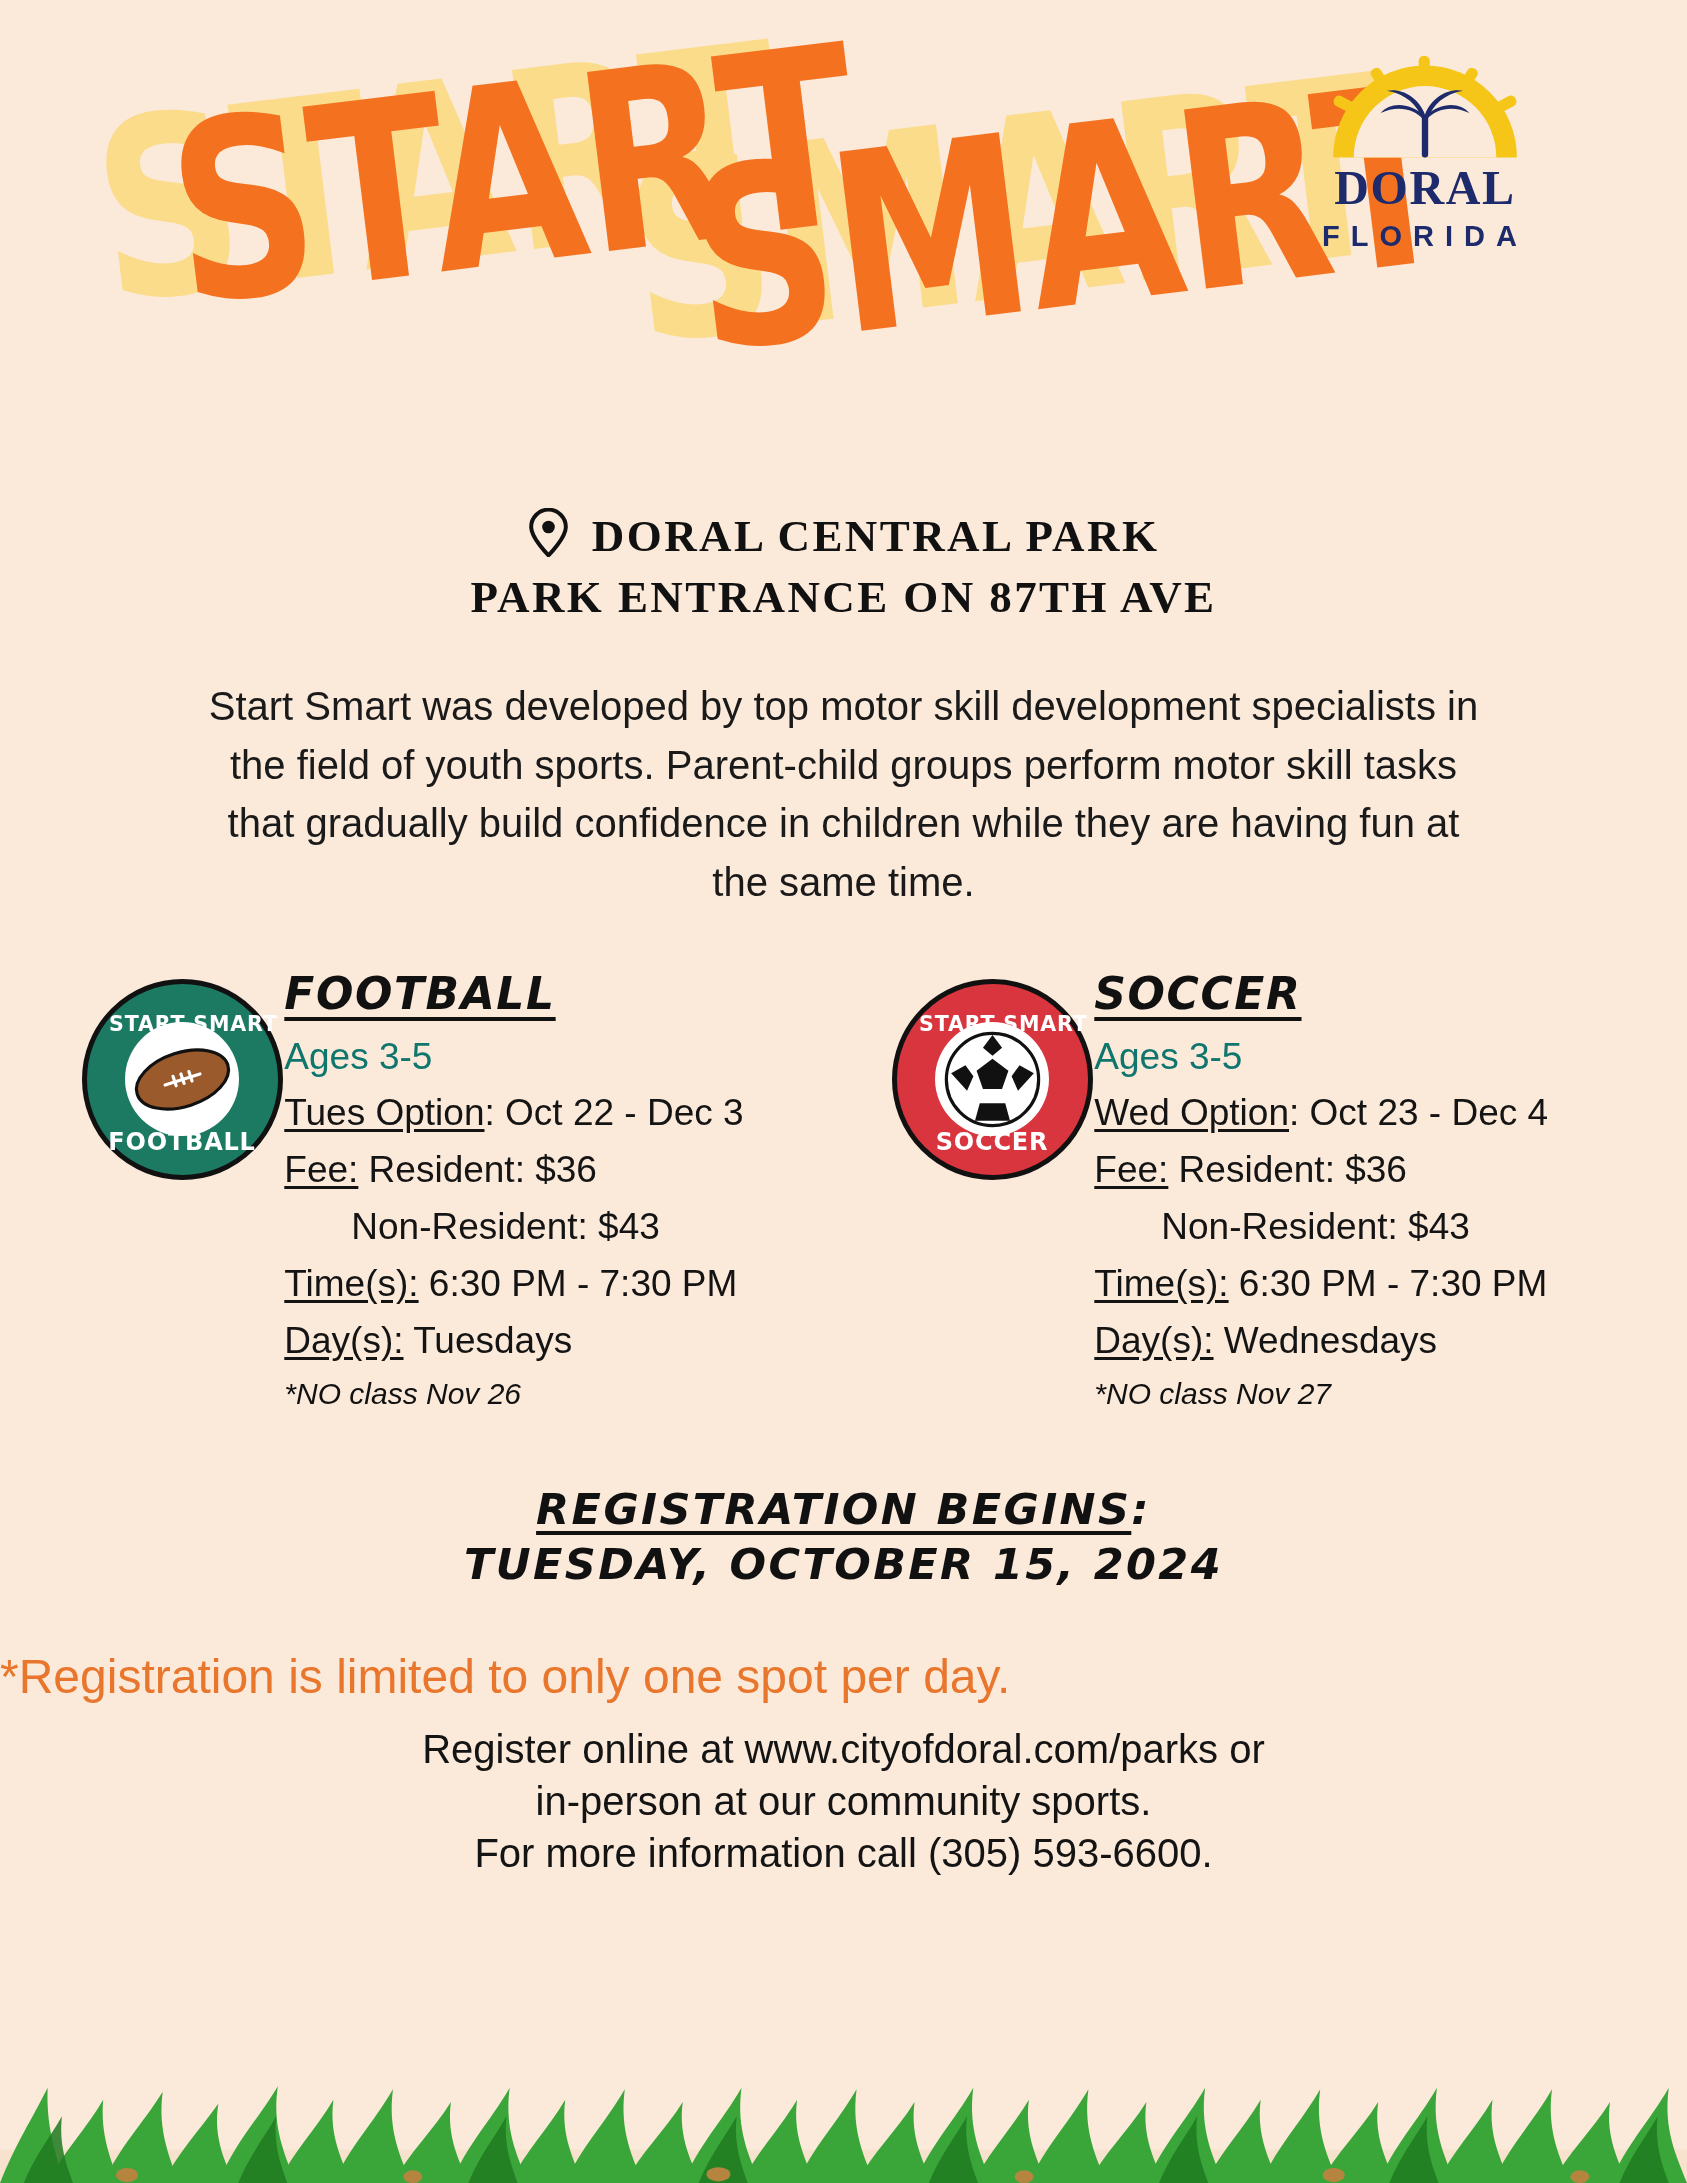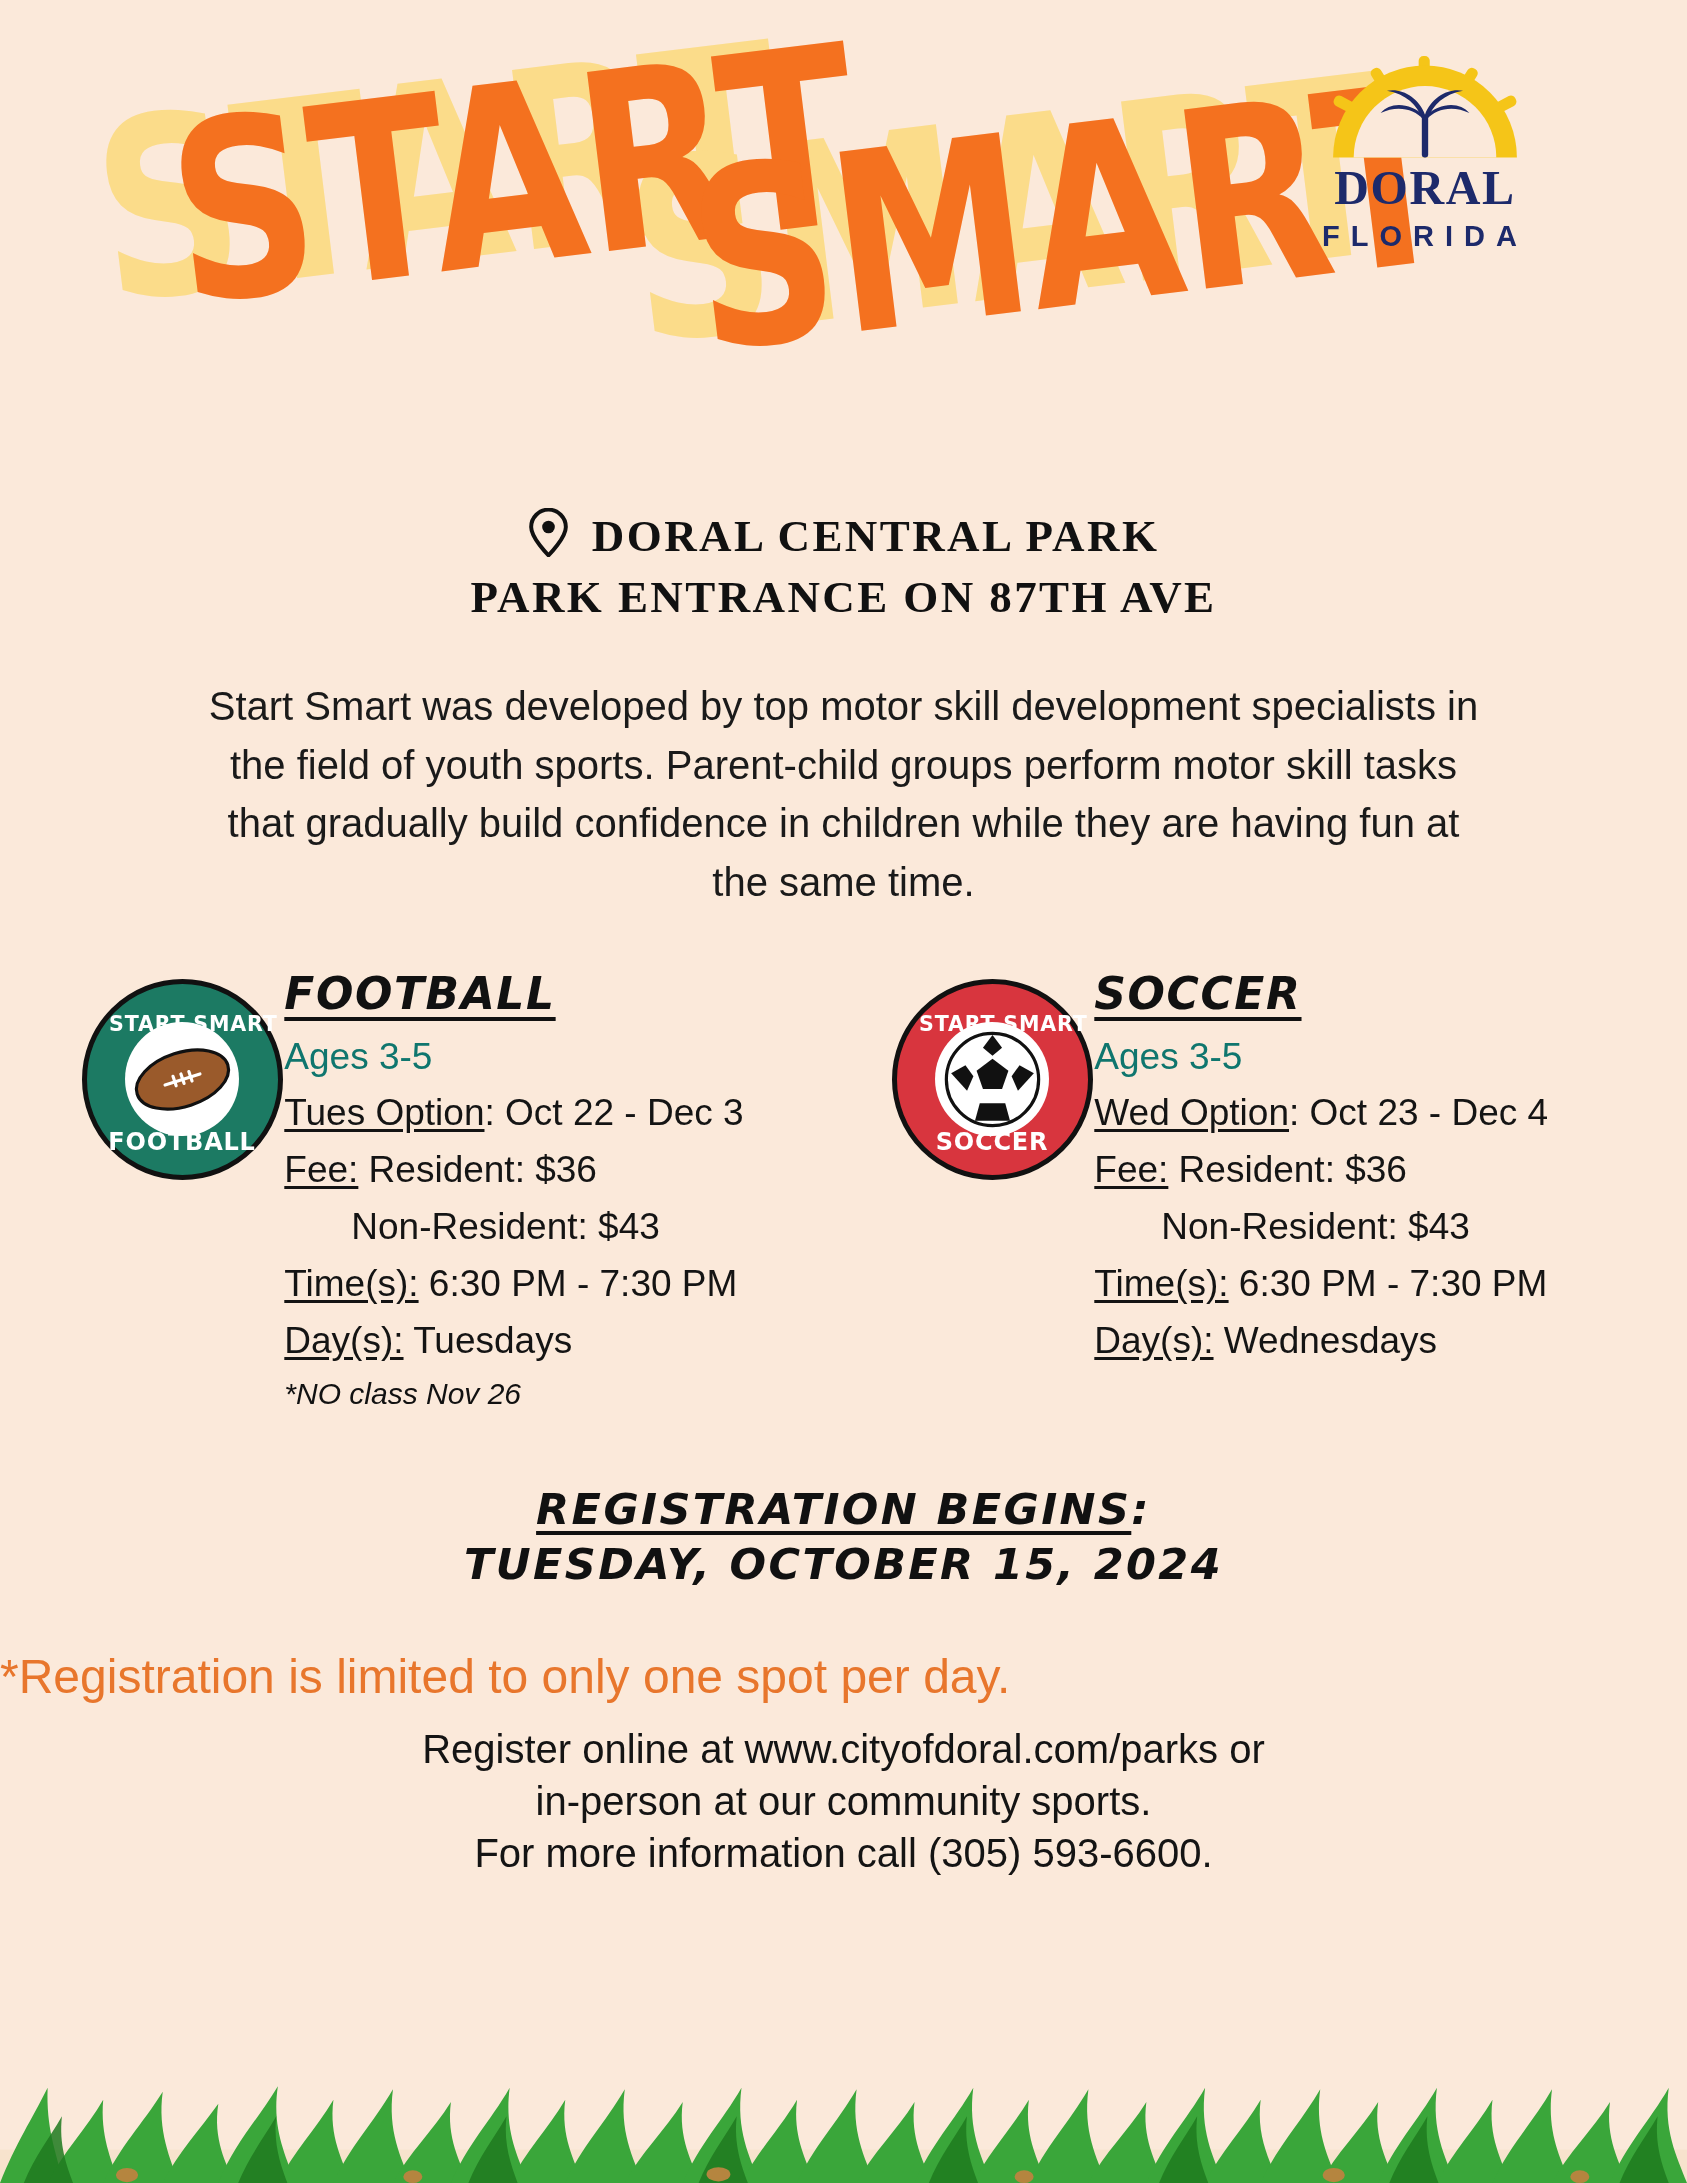--- a/index.html
+++ b/index.html
@@ -377,20 +377,21 @@
       <div class="prog-line">
         <span class="lbl">Fee:</span><span> Resident: $36</span>
       </div>
       <div class="prog-line indent">Non-Resident: $43</div>
       <div class="prog-line">
         <span class="lbl">Time(s):</span><span> 6:30 PM - 7:30 PM</span>
       </div>
       <div class="prog-line">
         <span class="lbl">Day(s):</span><span> Wednesdays</span>
       </div>
+      <div class="prog-note">*NO class Nov 27</div>
     </div>
   </div>
 </div>
 
 <div class="registration">
   <span class="und">REGISTRATION BEGINS</span><span>:</span><br>
   <span>TUESDAY, OCTOBER 15, 2024</span>
 </div>
 
 <div class="limit-note">*Registration is limited to only one spot per day.</div>

